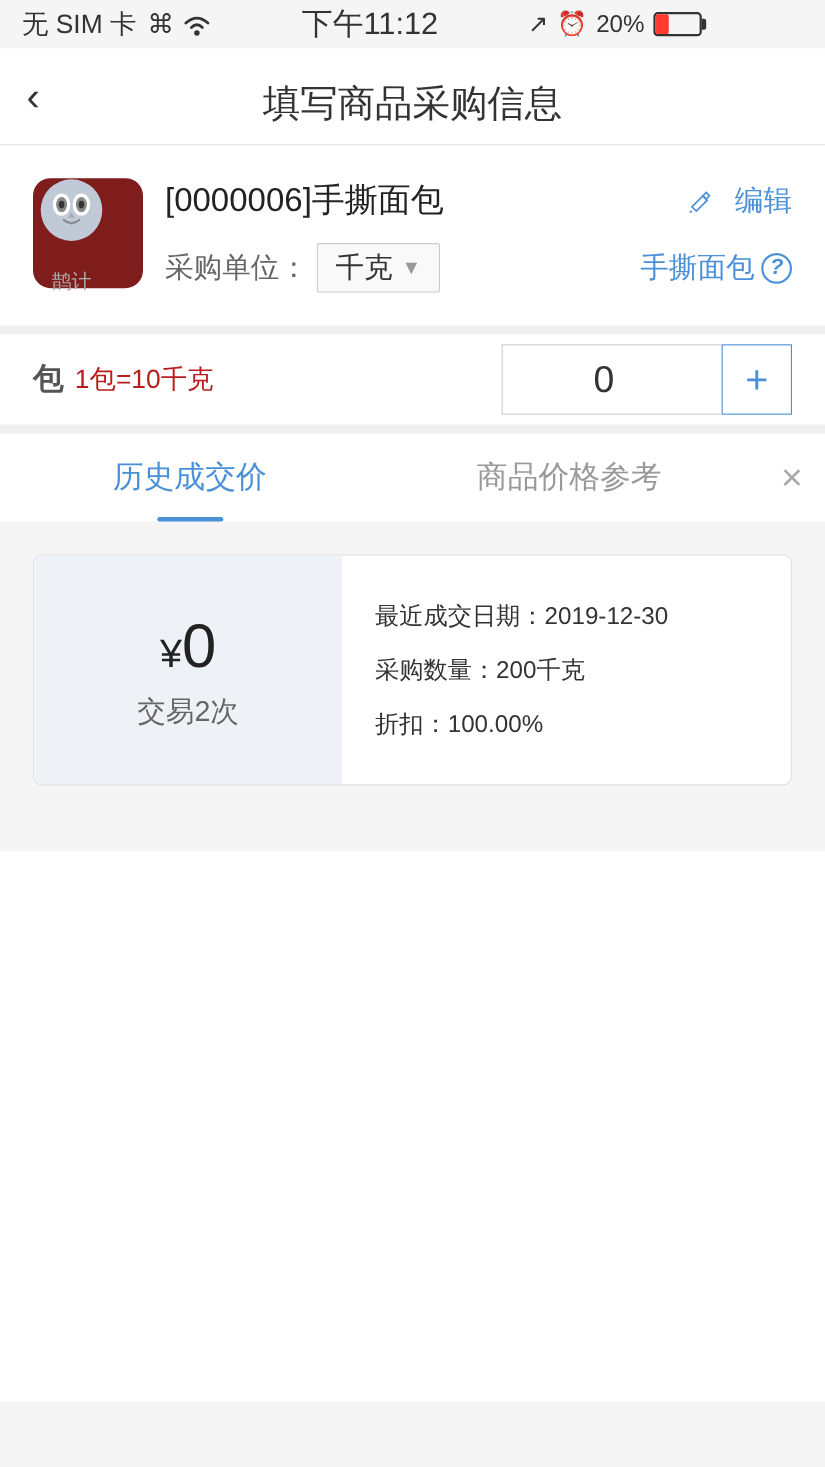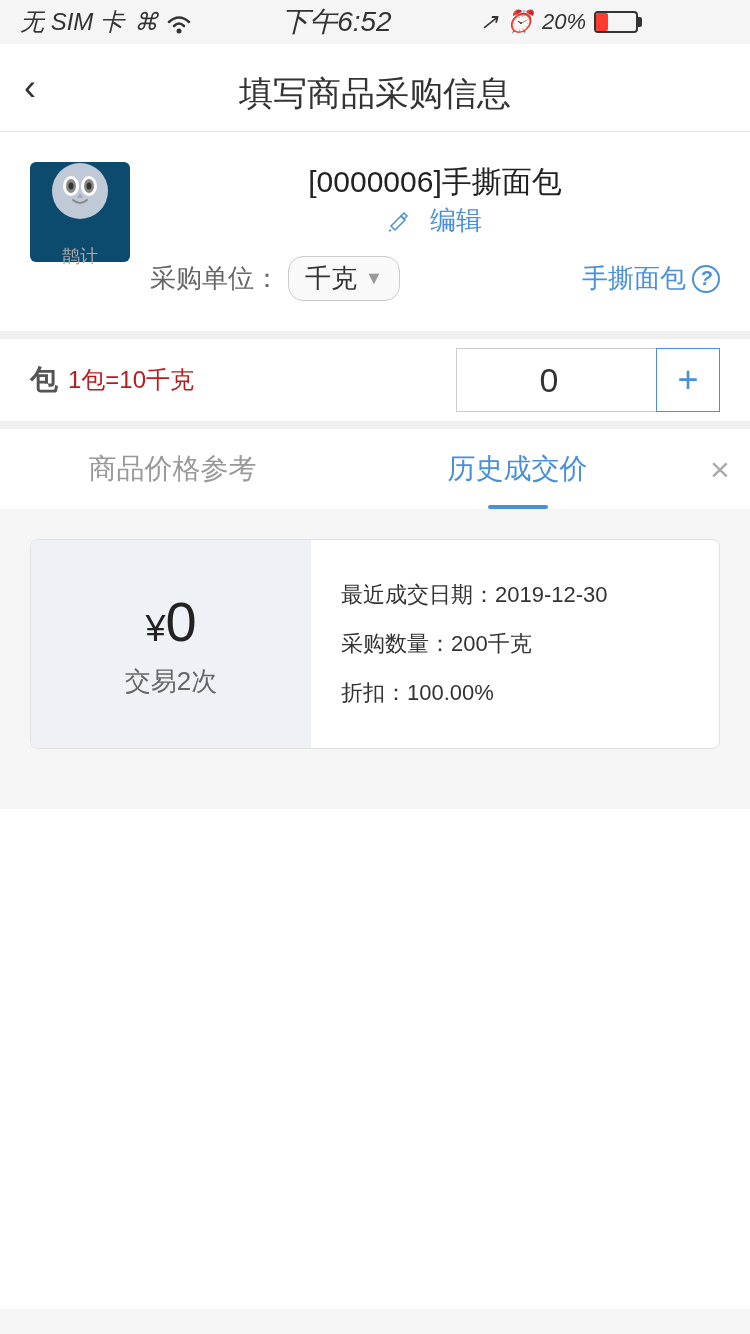--- a/index.html
+++ b/index.html
@@ -15,21 +15,20 @@
     
     .status-bar {
       width: 658px;
       height: 44px;
       background: #f5f5f5;
       display: flex;
       align-items: center;
       justify-content: space-between;
       padding: 0 20px;
       font-size: 26px;
-      font-style: italic;
     }
     .status-left {
       display: flex;
       align-items: center;
       gap: 10px;
       font-size: 24px;
       color: #333;
     }
     .status-center {
       font-size: 28px;
@@ -106,25 +105,25 @@
       margin-top: 0;
     }
     .product-top-row {
       display: flex;
       align-items: flex-start;
       gap: 20px;
     }
     .product-image {
       width: 100px;
       height: 100px;
-      background: #0c4a6e;
-      border-radius: 6px;
-      display: flex;
-      align-items: center;
-      justify-content: center;
+      background: #7f1d1d;
+      border-radius: 16px;
+      display: flex;
+      align-items: center;
+      justify-content: flex-start;
       flex-shrink: 0;
       position: relative;
     }
     .product-image-logo {
       font-size: 28px;
       color: #888;
       font-weight: bold;
       text-align: center;
       line-height: 1.2;
     }
@@ -134,21 +133,20 @@
       text-align: center;
     }
     .product-info {
       flex: 1;
     }
     .product-name-row {
       display: flex;
       align-items: center;
       justify-content: space-between;
       margin-bottom: 18px;
-      flex-direction: column;
     }
     .product-name {
       font-size: 30px;
       color: #222;
       font-weight: 500;
     }
     .product-edit-btn {
       font-size: 26px;
       color: #4a90d9;
       display: flex;
@@ -161,21 +159,21 @@
       align-items: center;
       justify-content: space-between;
       gap: 32px;
     }
     .product-unit-label {
       font-size: 26px;
       color: #666;
     }
     .unit-dropdown {
       border: 1px solid #ccc;
-      border-radius: 15px;
+      border-radius: 2px;
       padding: 4px 16px;
       font-size: 26px;
       color: #333;
       background: #f9f9f9;
       display: flex;
       align-items: center;
       gap: 8px;
       cursor: pointer;
     }
     .unit-dropdown-arrow {
@@ -373,21 +371,21 @@
     <span>无 SIM 卡</span>
     <span>⌘
       <svg width="28" height="20" viewBox="0 0 28 20" style="vertical-align:middle;">
         <path d="M14 16 Q14 16 14 16" stroke="#333" stroke-width="3" fill="none"></path>
         <path d="M9 12 Q14 7 19 12" stroke="#333" stroke-width="2.5" fill="none" stroke-linecap="round"></path>
         <path d="M4 8 Q14 -1 24 8" stroke="#333" stroke-width="2.5" fill="none" stroke-linecap="round"></path>
         <circle cx="14" cy="17" r="2.5" fill="#333"></circle>
       </svg>
     </span>
   </div>
-  <div class="status-center">下午6:52</div>
+  <div class="status-center">下午11:12</div>
   <div class="status-right">
     <span>↗</span>
     <span>⏰</span>
     <span>20%</span>
     <span class="battery-icon">
       <span class="battery-fill"></span>
     </span>
   </div>
 </div>
 
@@ -451,26 +449,26 @@
     <span class="quantity-unit-badge">包</span>
     <span class="quantity-unit-ratio">1包=10千克</span>
   </div>
   <div class="quantity-input-group">
     <input class="quantity-input" type="number" value="0" style="">
     <div class="quantity-plus-btn">+</div>
   </div>
 </div>
 
 <div class="tabs-bar">
-  <div class="tab-item">
-    <span>商品价格参考</span>
-  </div>
   <div class="tab-item active">
     <span>历史成交价</span>
     <div class="tab-underline"></div>
+  </div>
+  <div class="tab-item">
+    <span>商品价格参考</span>
   </div>
   <div class="tab-close-btn">×</div>
 </div>
 
 <div class="history-panel">
   <div class="history-card">
     <div class="history-card-left">
       <div class="history-price">
         <span class="history-price-symbol">¥</span><span>0</span>
       </div>

